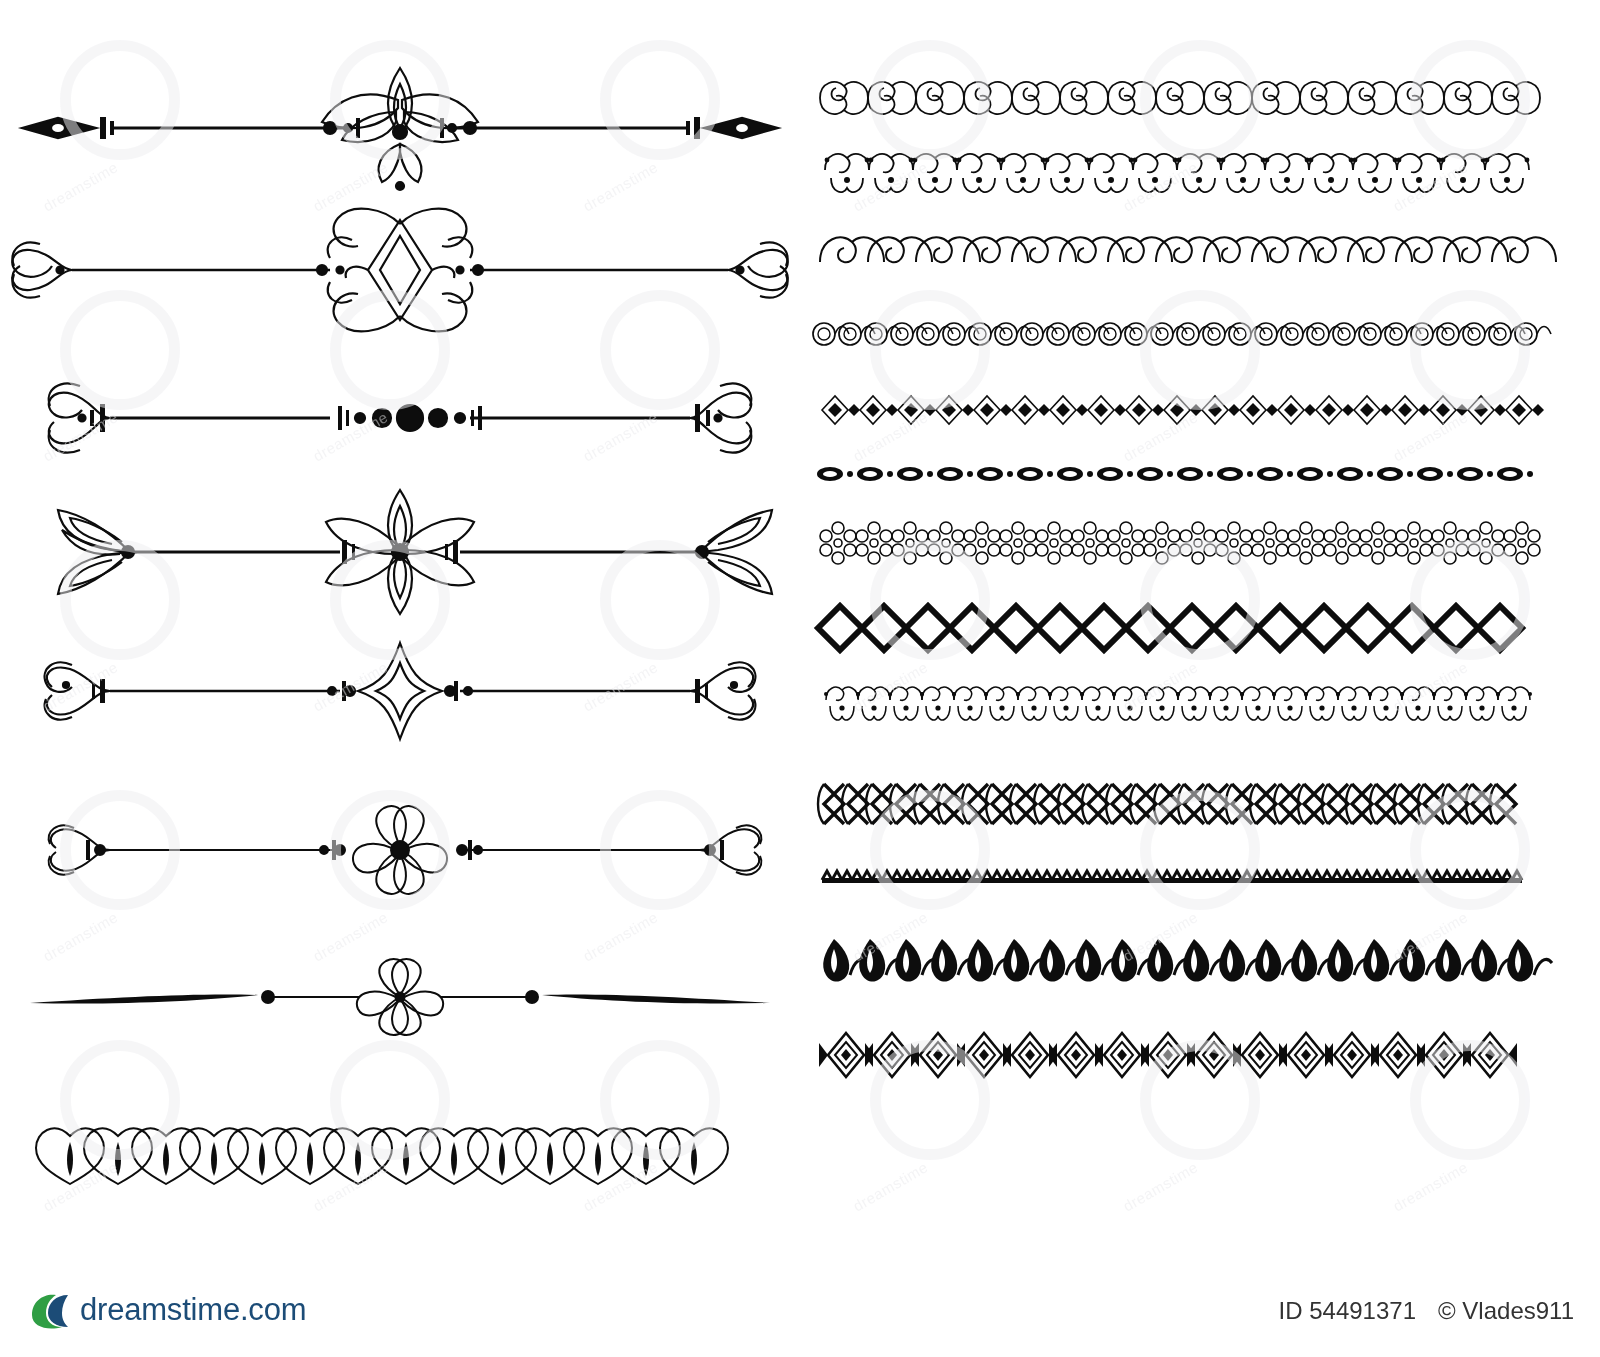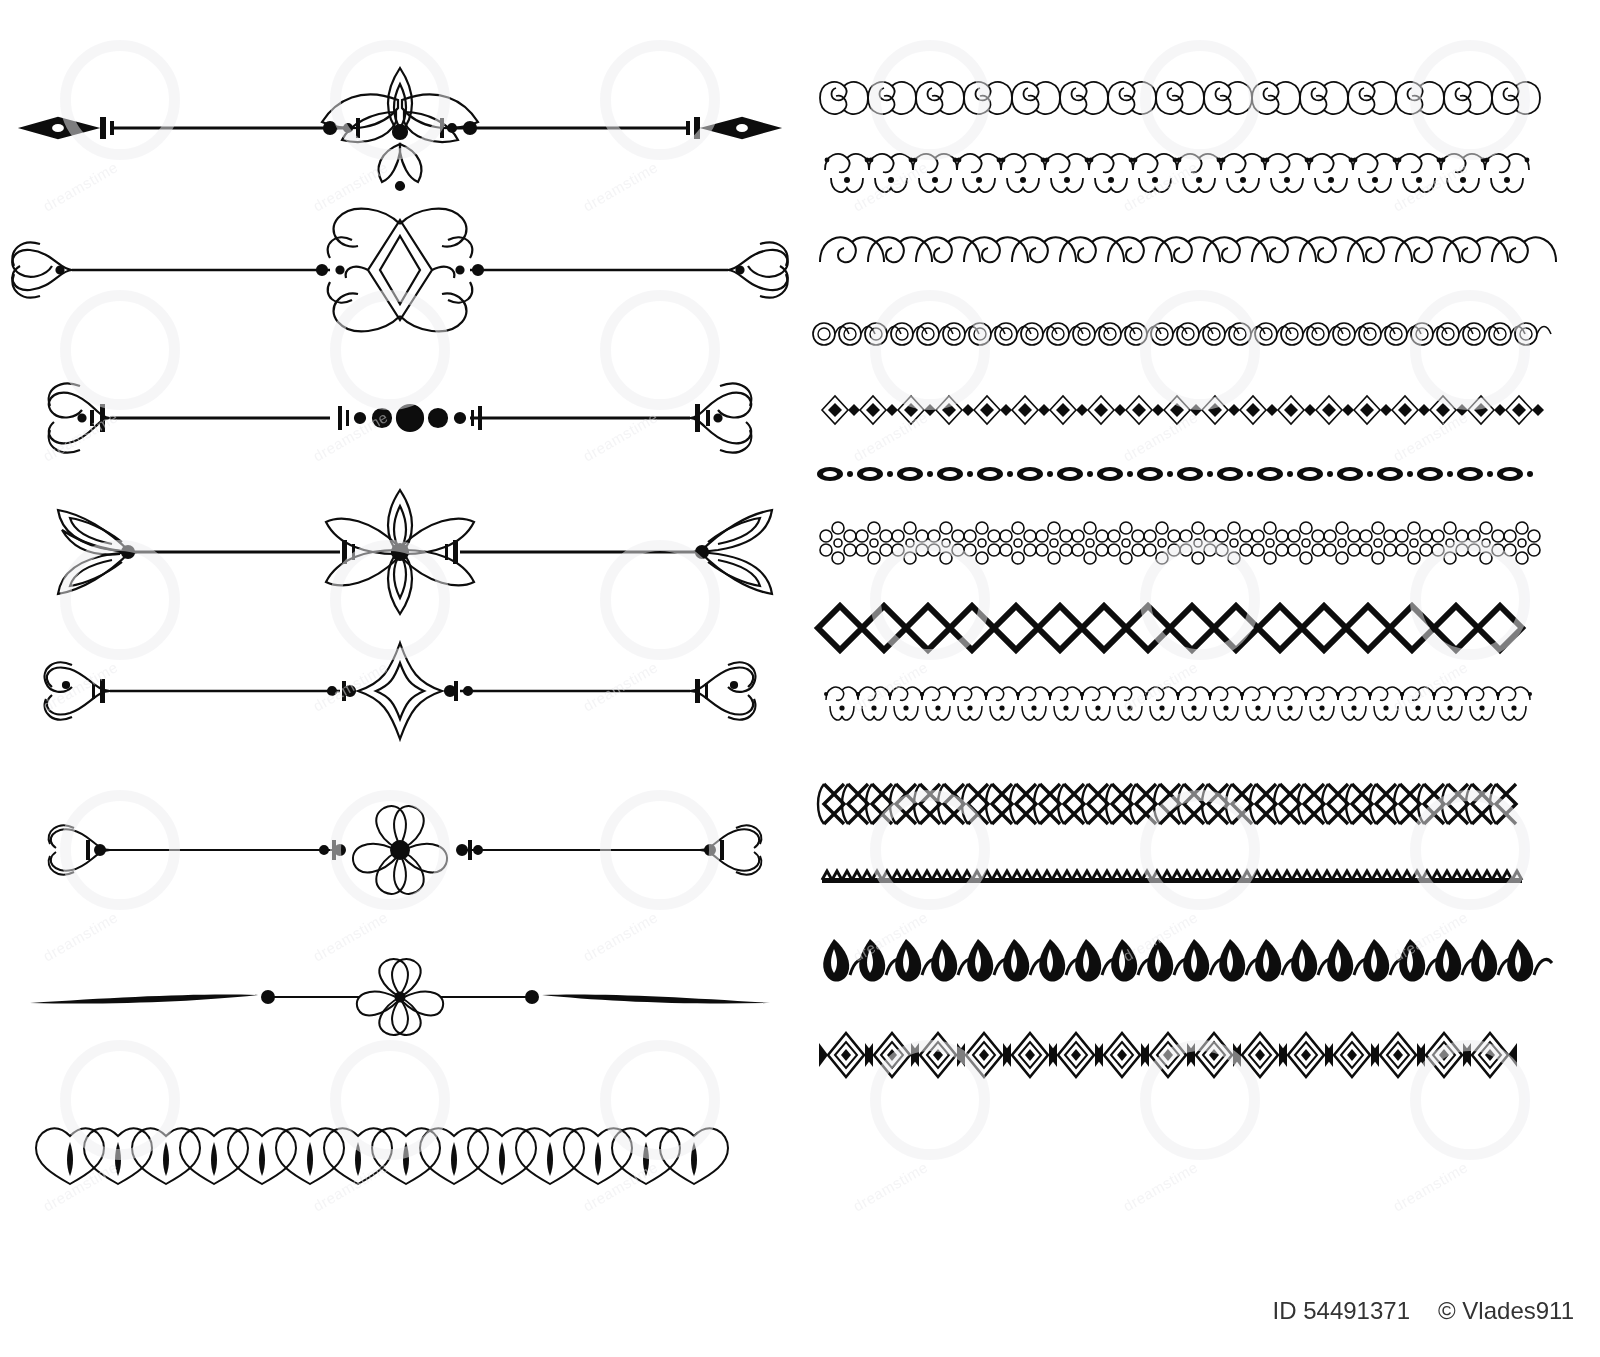--- a/index.html
+++ b/index.html
@@ -110,21 +110,21 @@
     font-weight: 400;
     letter-spacing: -.2px;
     font-family: "Liberation Sans", sans-serif;
   }
   #footer-right {
     position: absolute;
     right: 26px;
     top: 26px;
     display: flex;
     align-items: center;
-    gap: 28px;
+    gap: 22px;
     font-size: 24px;
     color: #3f3f3f;
   }
   #footer-right .id-text { color: #333; }
   #footer-right .author-text { color: #333; }
 </style>
 </head>
 <body>
 
 <div id="artboard">
@@ -914,17 +914,26 @@
     <div class="wm" style="left:40px;  top:1200px">dreamstime</div>
     <div class="wm" style="left:310px; top:1200px">dreamstime</div>
     <div class="wm" style="left:580px; top:1200px">dreamstime</div>
     <div class="wm" style="left:850px; top:1200px">dreamstime</div>
     <div class="wm" style="left:1120px;top:1200px">dreamstime</div>
     <div class="wm" style="left:1390px;top:1200px">dreamstime</div>
   </div>
 </div>
 
 <div id="footer">
+  <div id="brand">
+    <span class="logo-mark">
+      <svg width="42" height="42" viewBox="0 0 42 42">
+        <path d="M4 26 C4 12 16 4 28 6 C22 10 18 16 18 24 C18 32 24 38 34 38 C20 42 4 38 4 26 Z" fill="#2f9e44"></path>
+        <path d="M20 24 C20 14 28 6 40 6 C36 12 34 18 34 24 C34 30 36 34 40 38 C28 38 20 32 20 24 Z" fill="#1c4c77"></path>
+      </svg>
+    </span>
+    <span class="logo-text">dreamstime.com</span>
+  </div>
   <div id="footer-right">
     <span class="id-text">ID 54491371</span>
     <span class="author-text">© Vlades911</span>
   </div>
 </div>
 
 </body></html>

